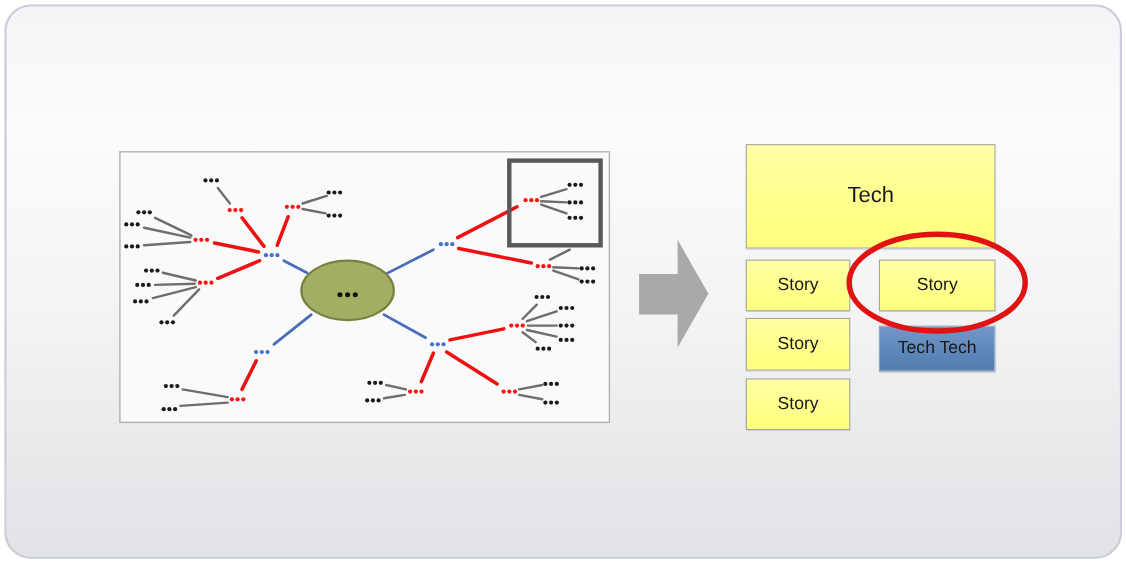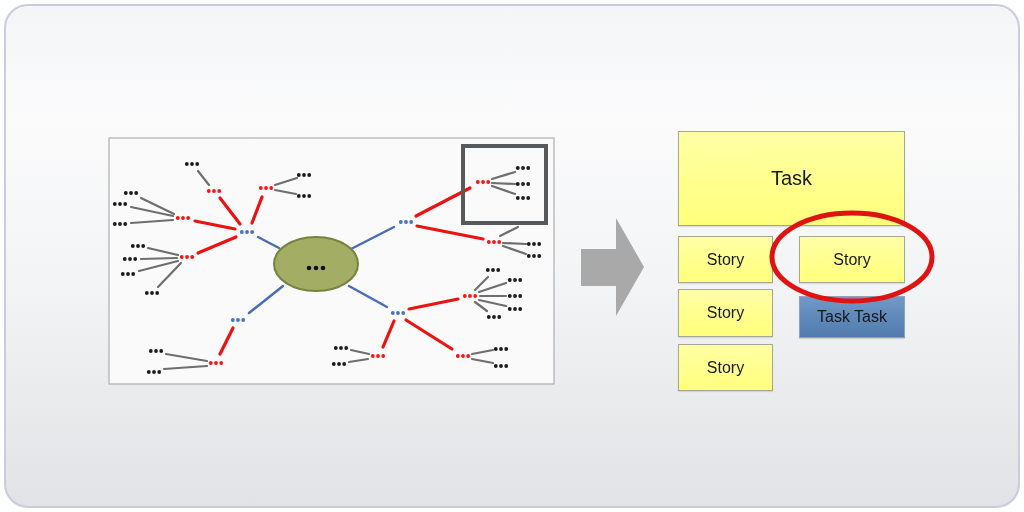--- a/index.html
+++ b/index.html
@@ -295,33 +295,33 @@
           <circle cx="327.8" cy="358" r="1.9" fill="#1a1a1a"></circle>
           <circle cx="333" cy="358" r="1.9" fill="#1a1a1a"></circle>
           <circle cx="338.2" cy="358" r="1.9" fill="#1a1a1a"></circle>
         </g>
       </g>
       <rect x="457" y="140" width="83" height="77" fill="none" stroke="#58595b" stroke-width="4"></rect>
       <polygon points="575,243 610,243 610,212 638,261 610,310 610,280 575,280" fill="#a9a9a9"></polygon>
     </svg>
 
   <div class="shape-box yellow-box epic-box">
-    <span>Task</span>
+    <span>Tech</span>
   </div>
   <div class="shape-box yellow-box story-box-1">
     <span>Story</span>
   </div>
   <div class="shape-box yellow-box story-box-2">
     <span>Story</span>
   </div>
   <div class="shape-box yellow-box story-box-3">
     <span>Story</span>
   </div>
   <div class="shape-box blue-box tech-task-box">
-    <span>Task Task</span>
+    <span>Tech Tech</span>
   </div>
   <div class="shape-box yellow-box story-box-4">
     <span>Story</span>
   </div>
 
   <svg id="svg-over" class="layer overlay" viewBox="0 0 1024 512">
       <ellipse cx="846" cy="251" rx="80" ry="44" fill="none" stroke="#e01212" stroke-width="5"></ellipse>
     </svg>
 </div>
 

